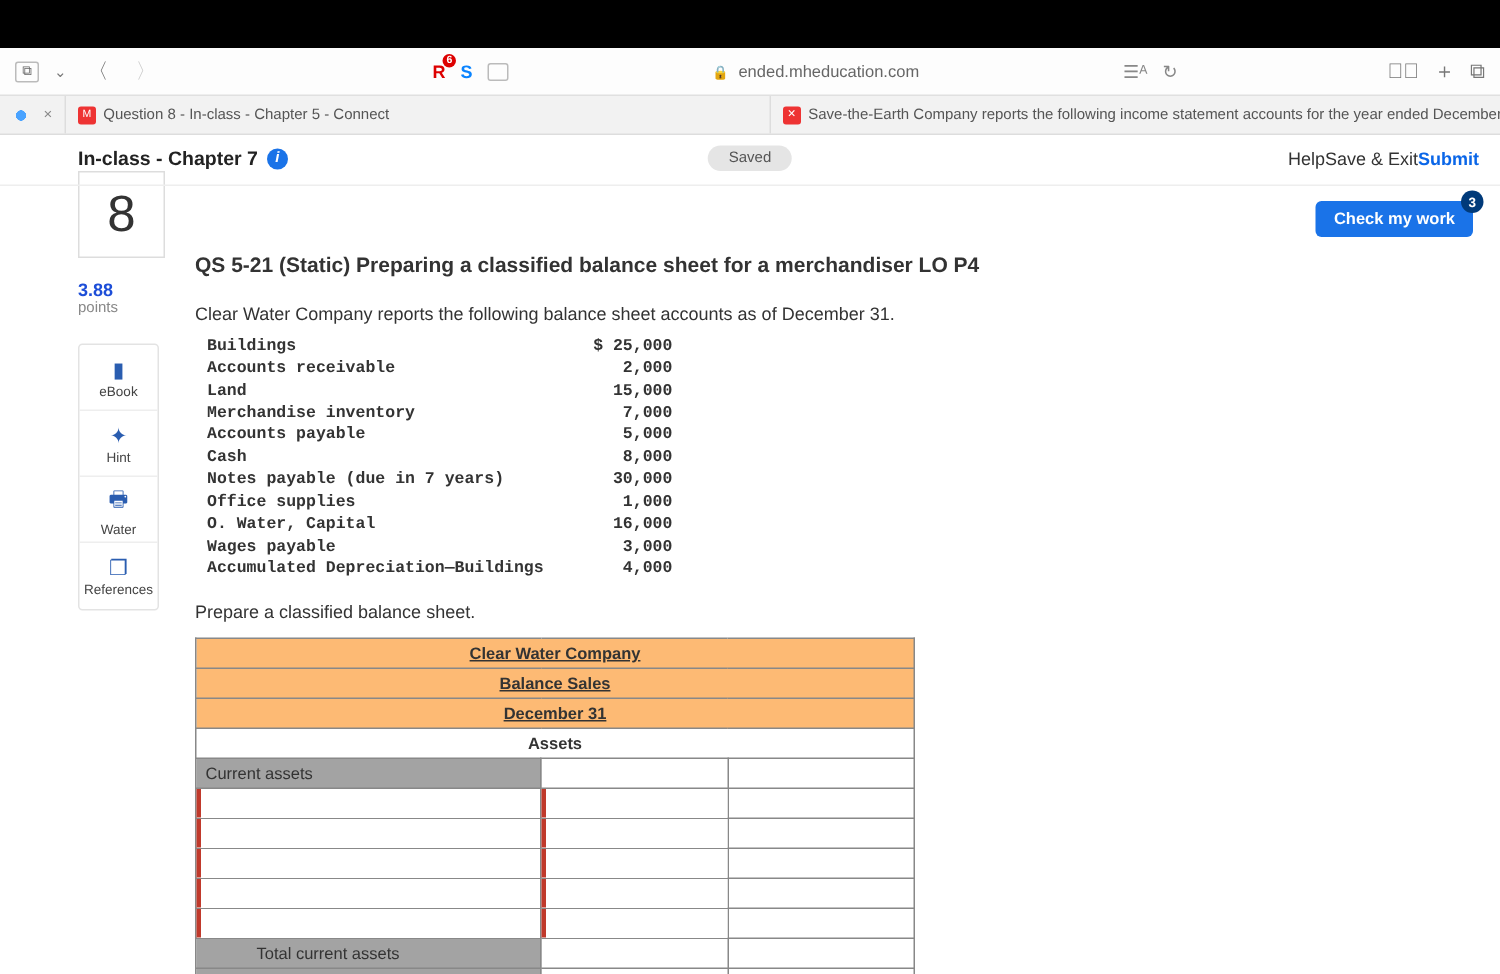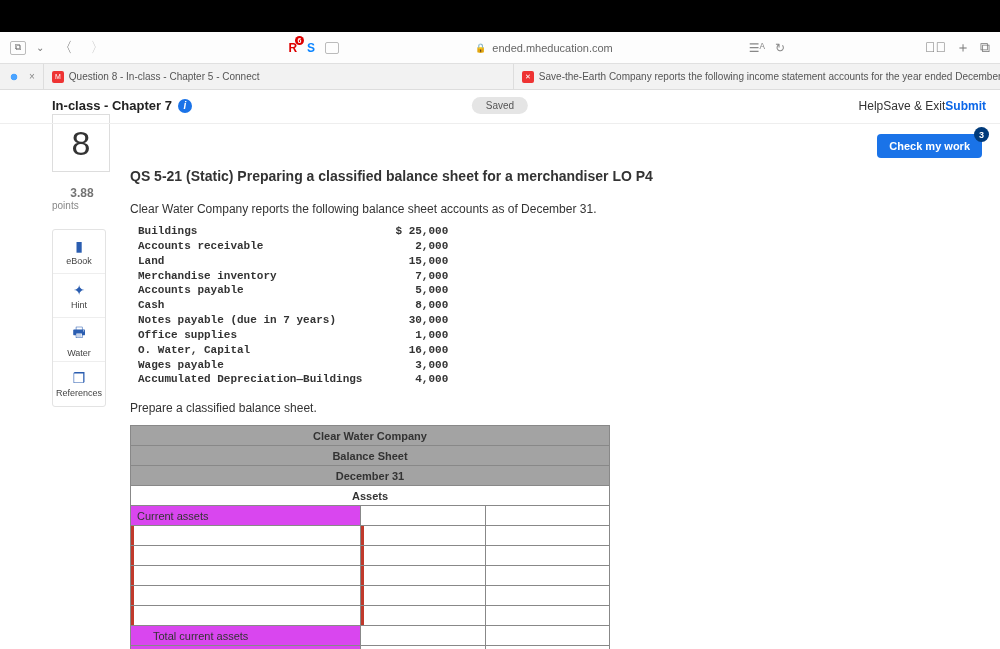--- a/index.html
+++ b/index.html
@@ -23,39 +23,39 @@
   .apphdr { position:relative; }
   .apphdr-right { display:flex; align-items:center; font-size:12px;}
   .apphdr-right .submit { color:#0a66e8; font-weight:600; }
   .checkworkrow { display:flex; justify-content:flex-end; padding:10px 18px 0 0; }
   .checkbtn { background:#1a73e8; color:#fff; font-size:11px; font-weight:600; padding:6px 12px; border-radius:4px; position:relative; }
   .badge3 { position:absolute; top:-7px; right:-7px; width:15px; height:15px; border-radius:50%; background:#003a7a; color:#fff; font-size:9px; display:flex; align-items:center; justify-content:center; font-weight:bold;}
   .maincols { display:flex; padding:0 14px 0 52px; gap:18px; }
   .leftcol { width:60px; flex-shrink:0; }
   .qbox { width:58px; height:58px; border:1px solid #ddd; display:flex; align-items:center; justify-content:center; font-size:34px; font-weight:400; margin-top:-44px; background:#fff; }
   .ptswrap { margin-top:14px; }
-  .pts { color:#737373; font-size:12px; font-weight:600;text-align:center; }
+  .pts { color:#1d4ed8; font-size:12px; font-weight:600; }
   .ptslabel { color:#888; font-size:10px; }
   .toolbox { margin-top:18px; width:54px; border:1px solid #e3e3e3; border-radius:3px; }
   .tool { height:44px; display:flex; flex-direction:column; align-items:center; justify-content:center; gap:2px; font-size:9px; color:#444; border-bottom:1px solid #eee;}
   .tool:last-child { border-bottom:none;}
   .toolicon { font-size:14px; color:#2a5db0; }
   .rightcol { flex:1; padding-top:4px; }
   .qtitle { font-size:14px; font-weight:700; margin-bottom:18px; margin-top:6px;}
   .intro { font-size:12px; margin-bottom:8px; }
   .mono { font-family: Menlo, Consolas, "Courier New", monospace; font-size:11px; line-height:1.35; white-space:pre; margin:4px 0 14px 8px;font-weight:bold;}
   .prep { font-size:12px; margin:8px 0 10px 0;}
   table.sheet { border-collapse:collapse; width:480px; font-size:11px; }
   table.sheet td { border:1px solid #888; height:20px; padding:2px 6px; }
-  .bluehdr { background:#a3a3a3; text-align:center; font-weight:600; }
+  .bluehdr { background:#fdba74; text-align:center; font-weight:600;text-decoration:underline; }
   .whitehdr { background:#fff; text-align:center; font-weight:600;}
-  .lbl { background:#d946ef; }
+  .lbl { background:#a3a3a3; }
   .inputcell { background:#fff; position:relative; }
   .inputcell::before { content:""; position:absolute; left:0; top:0; bottom:0; width:3px; background:#c0392b; }
-  .indent td:first-child { padding-left:22px;margin-left:12px;}
+  .indent td:first-child { padding-left:40px;margin-left:12px;}
   .wide { width:230px;}
   .lock { font-size:9px; color:#888;}
   .redbadge { position:relative; font-weight:bold; color:#d00;}
   .redbadge sup { position:absolute; top:-5px; right:-7px; background:#d00; color:#fff; font-size:7px; width:9px;height:9px;border-radius:50%; display:flex;align-items:center;justify-content:center;}
   .siteicon { width:12px; height:12px; border-radius:2px;}
 </style>
 </head>
 <body>
 
 <div class="topblack"></div>
@@ -160,21 +160,21 @@
 Wages payable                             3,000
 Accumulated Depreciation—Buildings        4,000</div>
     <div class="prep">Prepare a classified balance sheet.</div>
 
     <table class="sheet">
       <tbody>
           <tr>
             <td class="bluehdr" colspan="3">Clear Water Company</td>
           </tr>
       <tr>
-            <td class="bluehdr" colspan="3">Balance Sheet</td>
+            <td class="bluehdr" colspan="3">Balance Sales</td>
           </tr>
       <tr>
             <td class="bluehdr" colspan="3">December 31</td>
           </tr>
       <tr>
             <td class="whitehdr" colspan="3">Assets</td>
           </tr>
       <tr>
             <td class="lbl wide" colspan="1">Current assets</td>
             <td></td>

